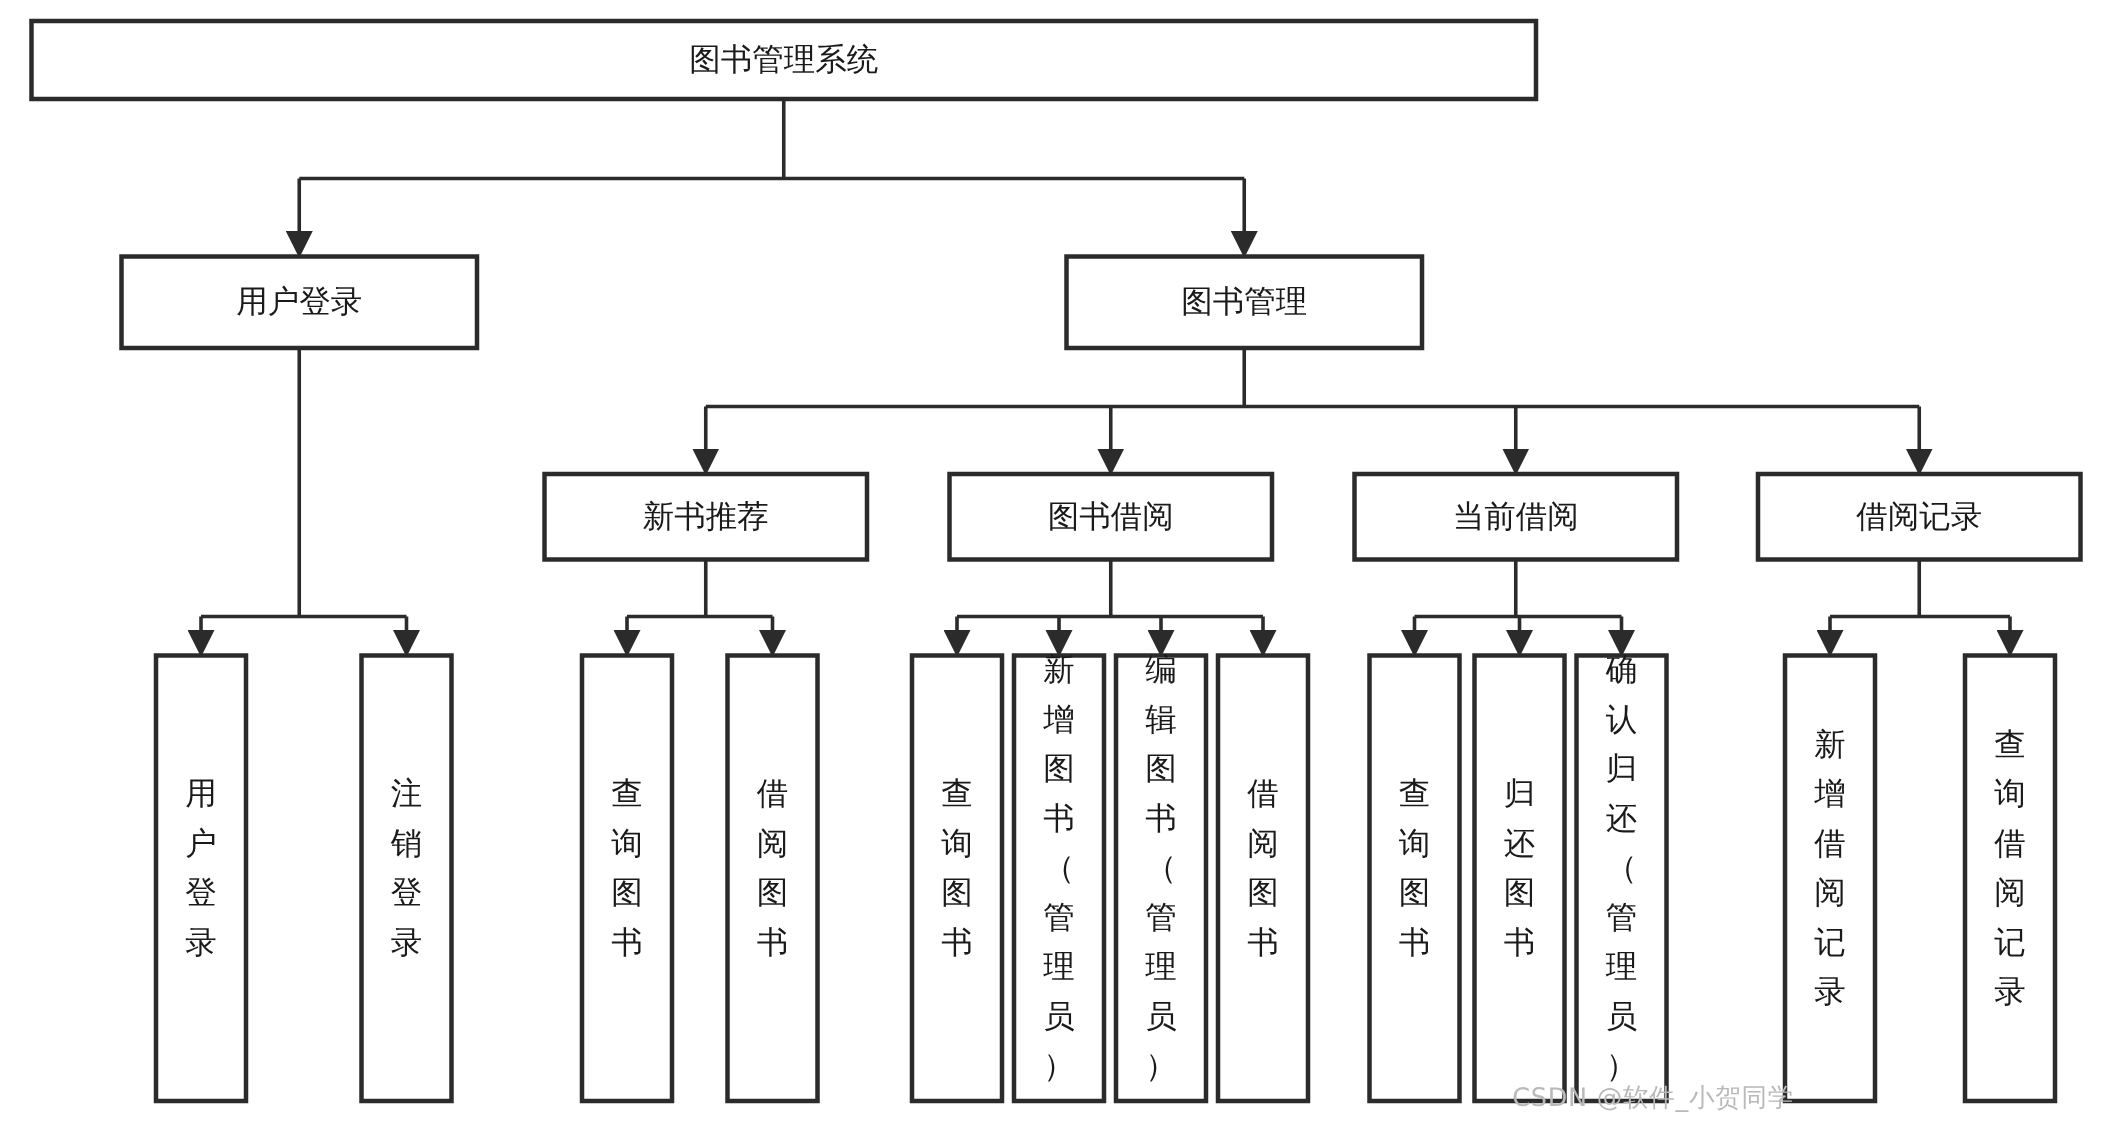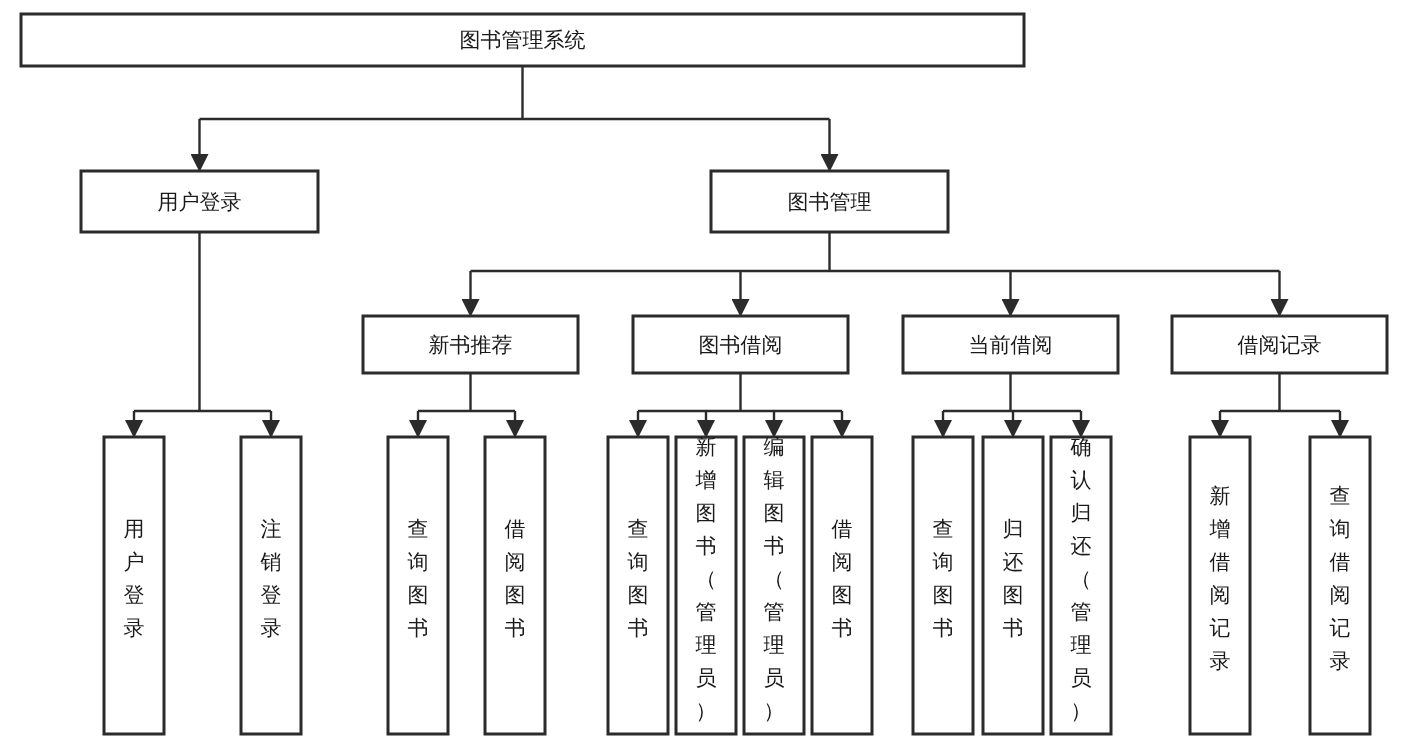--- a/index.html
+++ b/index.html
@@ -151,13 +151,14 @@
           <rect class="node-rect" x="1190" y="437" width="60" height="297"></rect>
           <text class="node-label-v" x="1220"><tspan x="1220" y="503">新</tspan><tspan x="1220" y="536">增</tspan><tspan x="1220" y="569">借</tspan><tspan x="1220" y="602">阅</tspan><tspan x="1220" y="635">记</tspan><tspan x="1220" y="668">录</tspan></text>
         </g>
         <g>
           <rect class="node-rect" x="1310" y="437" width="60" height="297"></rect>
           <text class="node-label-v" x="1340"><tspan x="1340" y="503">查</tspan><tspan x="1340" y="536">询</tspan><tspan x="1340" y="569">借</tspan><tspan x="1340" y="602">阅</tspan><tspan x="1340" y="635">记</tspan><tspan x="1340" y="668">录</tspan></text>
         </g>
       </g>
   </svg>
 
+  <div class="watermark">CSDN @软件_小贺同学</div>
 </div>
 
 </body></html>

